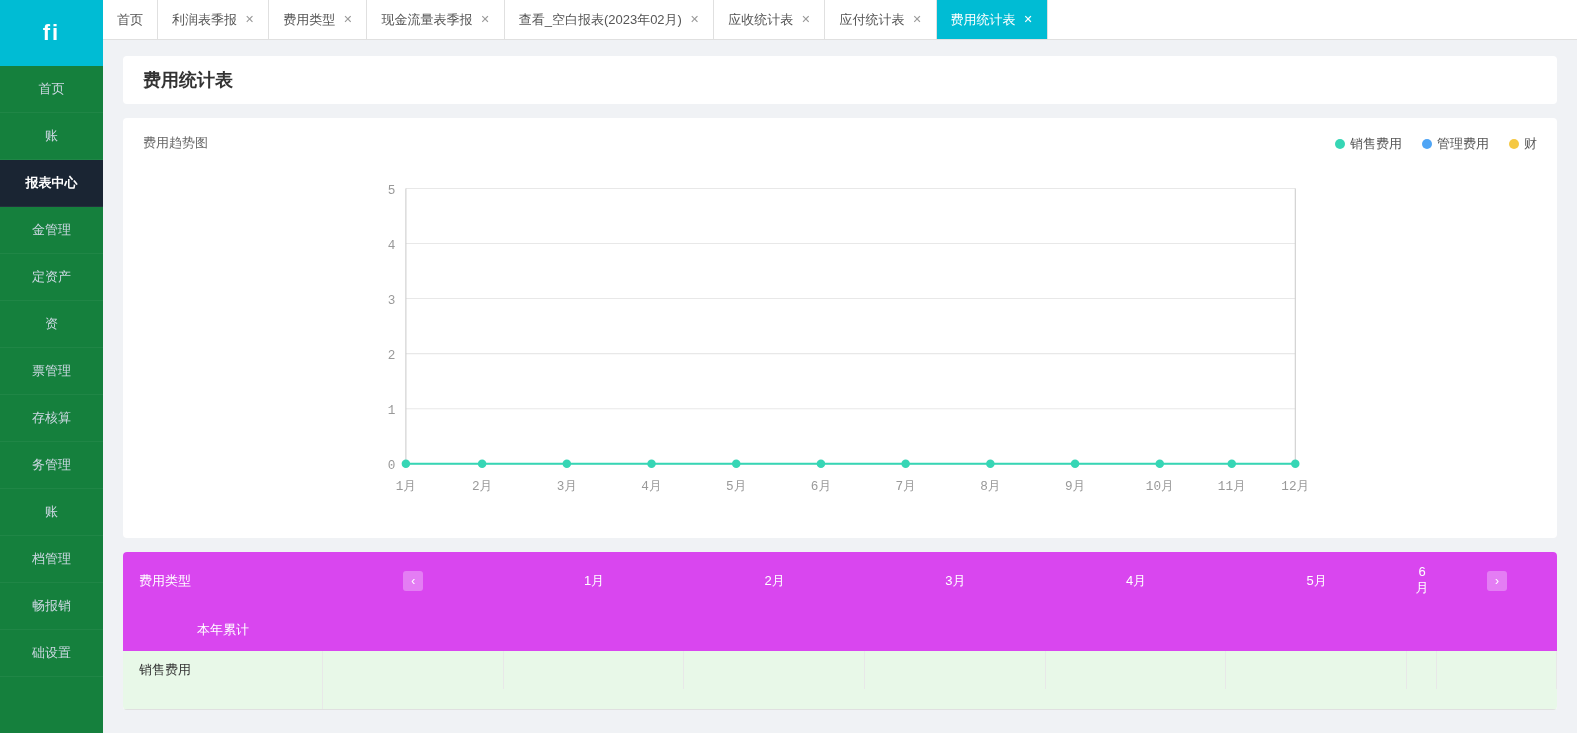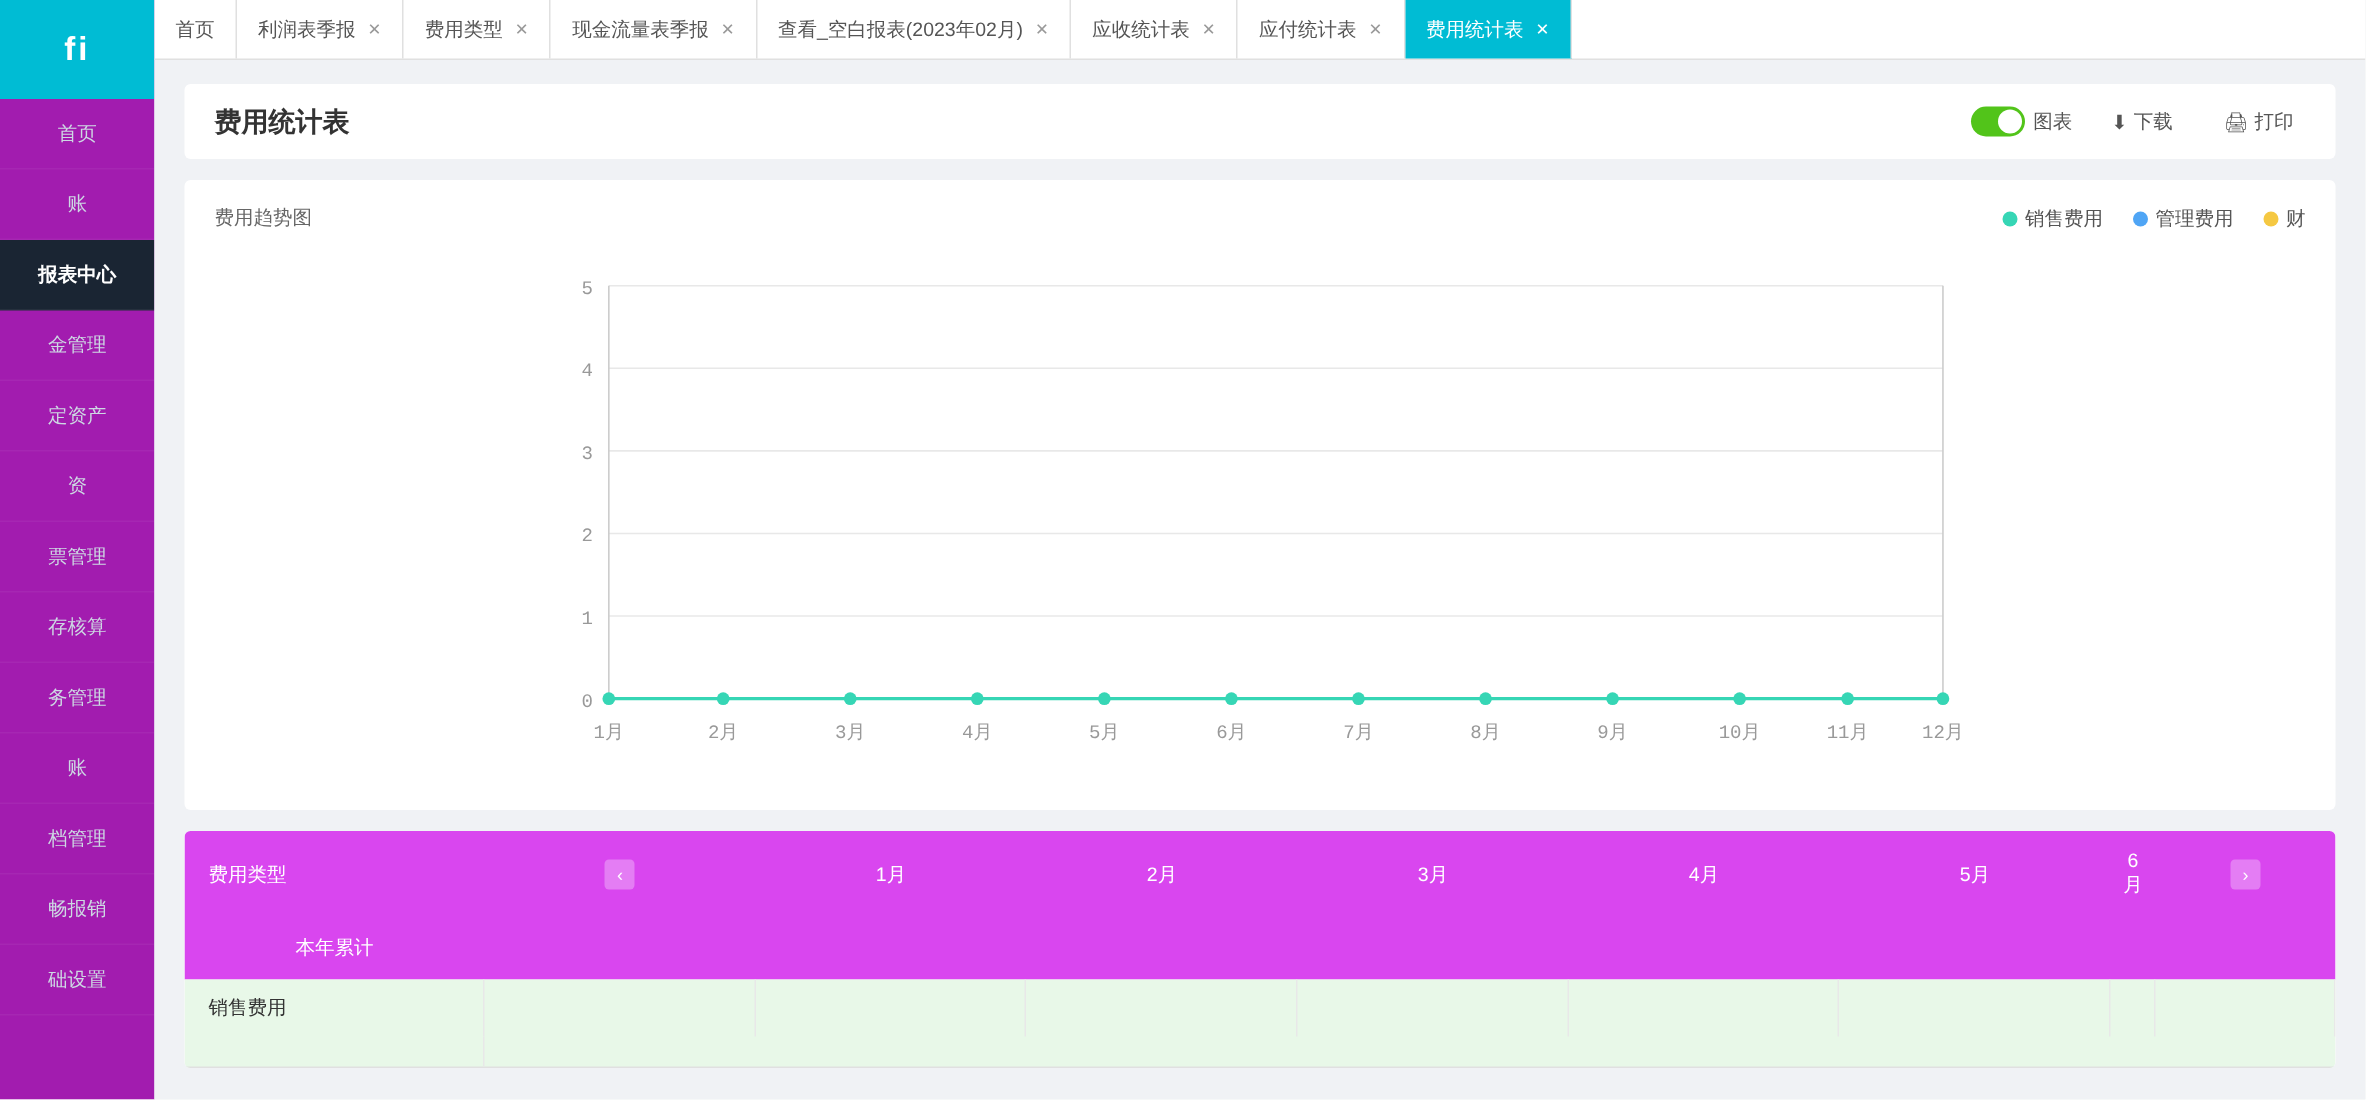--- a/index.html
+++ b/index.html
@@ -1,21 +1,21 @@
 <!DOCTYPE html>
 <html><head>
   <meta charset="utf-8">
   <style>
     * { box-sizing: border-box; margin: 0; padding: 0; }
     body { font-family: 'Microsoft YaHei', Arial, sans-serif; font-size: 13px; background: #f5f5f5; display: flex; height: 733px; overflow: hidden; }
 
     
     .sidebar {
       width: 103px;
-      background: #a21caf;
+      background: #15803d;
       display: flex;
       flex-direction: column;
       flex-shrink: 0;
       height: 100%;
       overflow: hidden;
     }
     .sidebar-logo {
       background: #00bcd4;
       height: 66px;
       display: flex;
@@ -285,34 +285,20 @@
     <div class="tab active">
       <span>费用统计表</span>
       <span class="tab-close">✕</span>
     </div>
   </div>
 
   <div class="content">
 
     <div class="page-header">
       <span class="page-title">费用统计表</span>
-      <div class="header-actions">
-        <div class="toggle-label">
-          <div class="toggle-switch"></div>
-          <span>图表</span>
-        </div>
-        <div class="action-btn">
-          <span>⬇</span>
-          <span>下载</span>
-        </div>
-        <div class="action-btn">
-          <span>🖨</span>
-          <span>打印</span>
-        </div>
-      </div>
     </div>
 
     <div class="chart-card">
       <div style="display:flex; justify-content:space-between; align-items:center;">
         <span class="chart-title">费用趋势图</span>
         <div class="chart-legend">
           <div class="legend-item">
             <div class="legend-dot" style="background:#36d6b5;"></div>
             <span>销售费用</span>
           </div>

